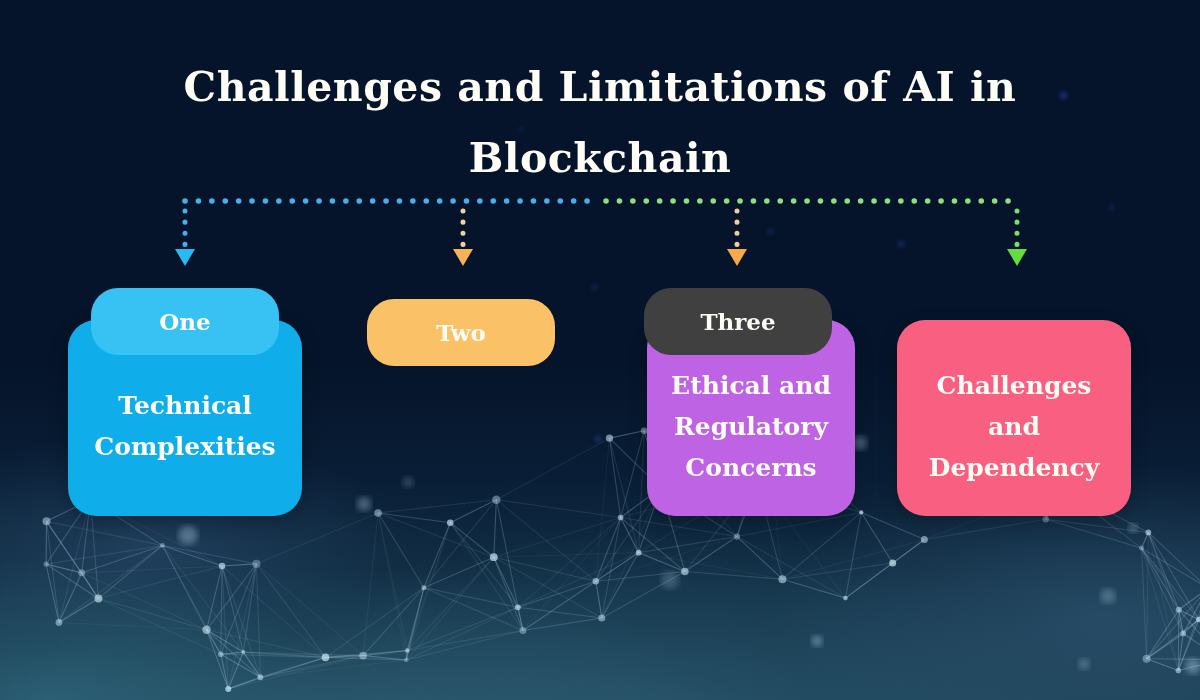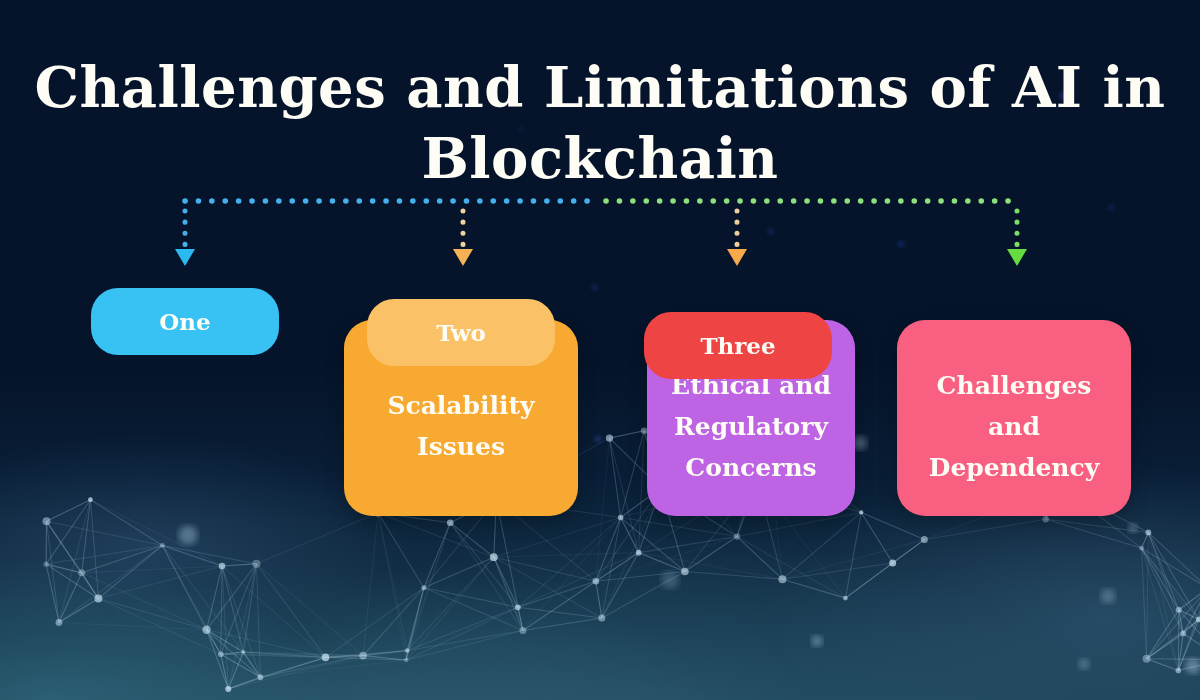--- a/index.html
+++ b/index.html
@@ -19,21 +19,21 @@
       radial-gradient(380px 160px at 12% 78%, rgba(70,110,150,0.30), rgba(70,110,150,0) 70%),
       linear-gradient(to bottom, rgba(5,20,42,0) 0%, rgba(5,20,42,0) 52%,
         rgba(16,48,76,0.35) 68%, rgba(34,82,104,0.5) 86%, rgba(45,100,120,0.55) 100%);
   }
   .plexus{position:absolute;left:0;top:360px;width:1200px;height:340px;pointer-events:none;}
   .stars{position:absolute;inset:0;pointer-events:none;}
   .star{position:absolute;border-radius:50%;filter:blur(2px);}
   .title{
     position:absolute;top:52px;left:0;width:100%;
     text-align:center;color:#fdfdf6;font-weight:bold;
-    font-size:56px;line-height:71px;letter-spacing:0.5px;
+    font-size:41px;line-height:71px;letter-spacing:0.5px;
     white-space:pre-line;margin:0;
   }
   .connector{position:absolute;top:195px;left:0;}
   .card{position:absolute;top:288px;width:234px;height:228px;}
   .card-tab{
     position:absolute;top:0;left:23px;width:188px;height:67px;
     border-radius:27px;z-index:2;
     display:flex;align-items:center;justify-content:center;
     color:#fdfdf6;font-weight:bold;font-size:23px;
   }
@@ -376,42 +376,42 @@
     <line x1="737" y1="16" x2="737" y2="50" stroke-width="5" stroke-dasharray="0.1 11" stroke-linecap="round" stroke="#F0CE9C"></line>
     <line x1="1017" y1="16" x2="1017" y2="50" stroke-width="5" stroke-dasharray="0.1 11" stroke-linecap="round" stroke="#7CDF66"></line>
 
     <polygon points="175,54 195,54 185,71" stroke-linejoin="round" stroke-width="6" fill="#2BB9F1"></polygon>
     <polygon points="453,54 473,54 463,71" stroke-linejoin="round" stroke-width="6" fill="#F7B156"></polygon>
     <polygon points="727,54 747,54 737,71" stroke-linejoin="round" stroke-width="6" fill="#F7A94B"></polygon>
     <polygon points="1007,54 1027,54 1017,71" stroke-linejoin="round" stroke-width="6" fill="#65DC41"></polygon>
   </svg>
 
   <div class="card" style="left:68px">
+    <div class="card-body" style="background-color: rgb(15, 173, 233);">
+      <div class="card-label">Technical
+Complexities</div>
+    </div>
     <div class="card-tab" style="background-color: rgb(56, 194, 243);">
       <span>One</span>
     </div>
   </div>
 
   <div class="card" style="left:344px">
-    <div class="card-body" style="background-color: rgb(248, 169, 50);">
-      <div class="card-label">Scalability
-Issues</div>
-    </div>
     <div class="card-tab" style="background-color: rgb(250, 193, 103); margin-top: 11px;">
       <span>Two</span>
     </div>
   </div>
 
   <div class="card" style="left:621px">
     <div class="card-body" style="background-color: rgb(190, 99, 228); margin-left: 26px;">
       <div class="card-label">Ethical and
 Regulatory
 Concerns</div>
     </div>
-    <div class="card-tab" style="background-color: #ef4444; margin-top: 24px;">
+    <div class="card-tab" style="background-color: #404040;">
       <span>Three</span>
     </div>
   </div>
 
   <div class="card" style="left:897px">
     <div class="card-body" style="background-color: rgb(249, 95, 128);">
       <div class="card-label">Challenges
 and
 Dependency</div>
     </div>

